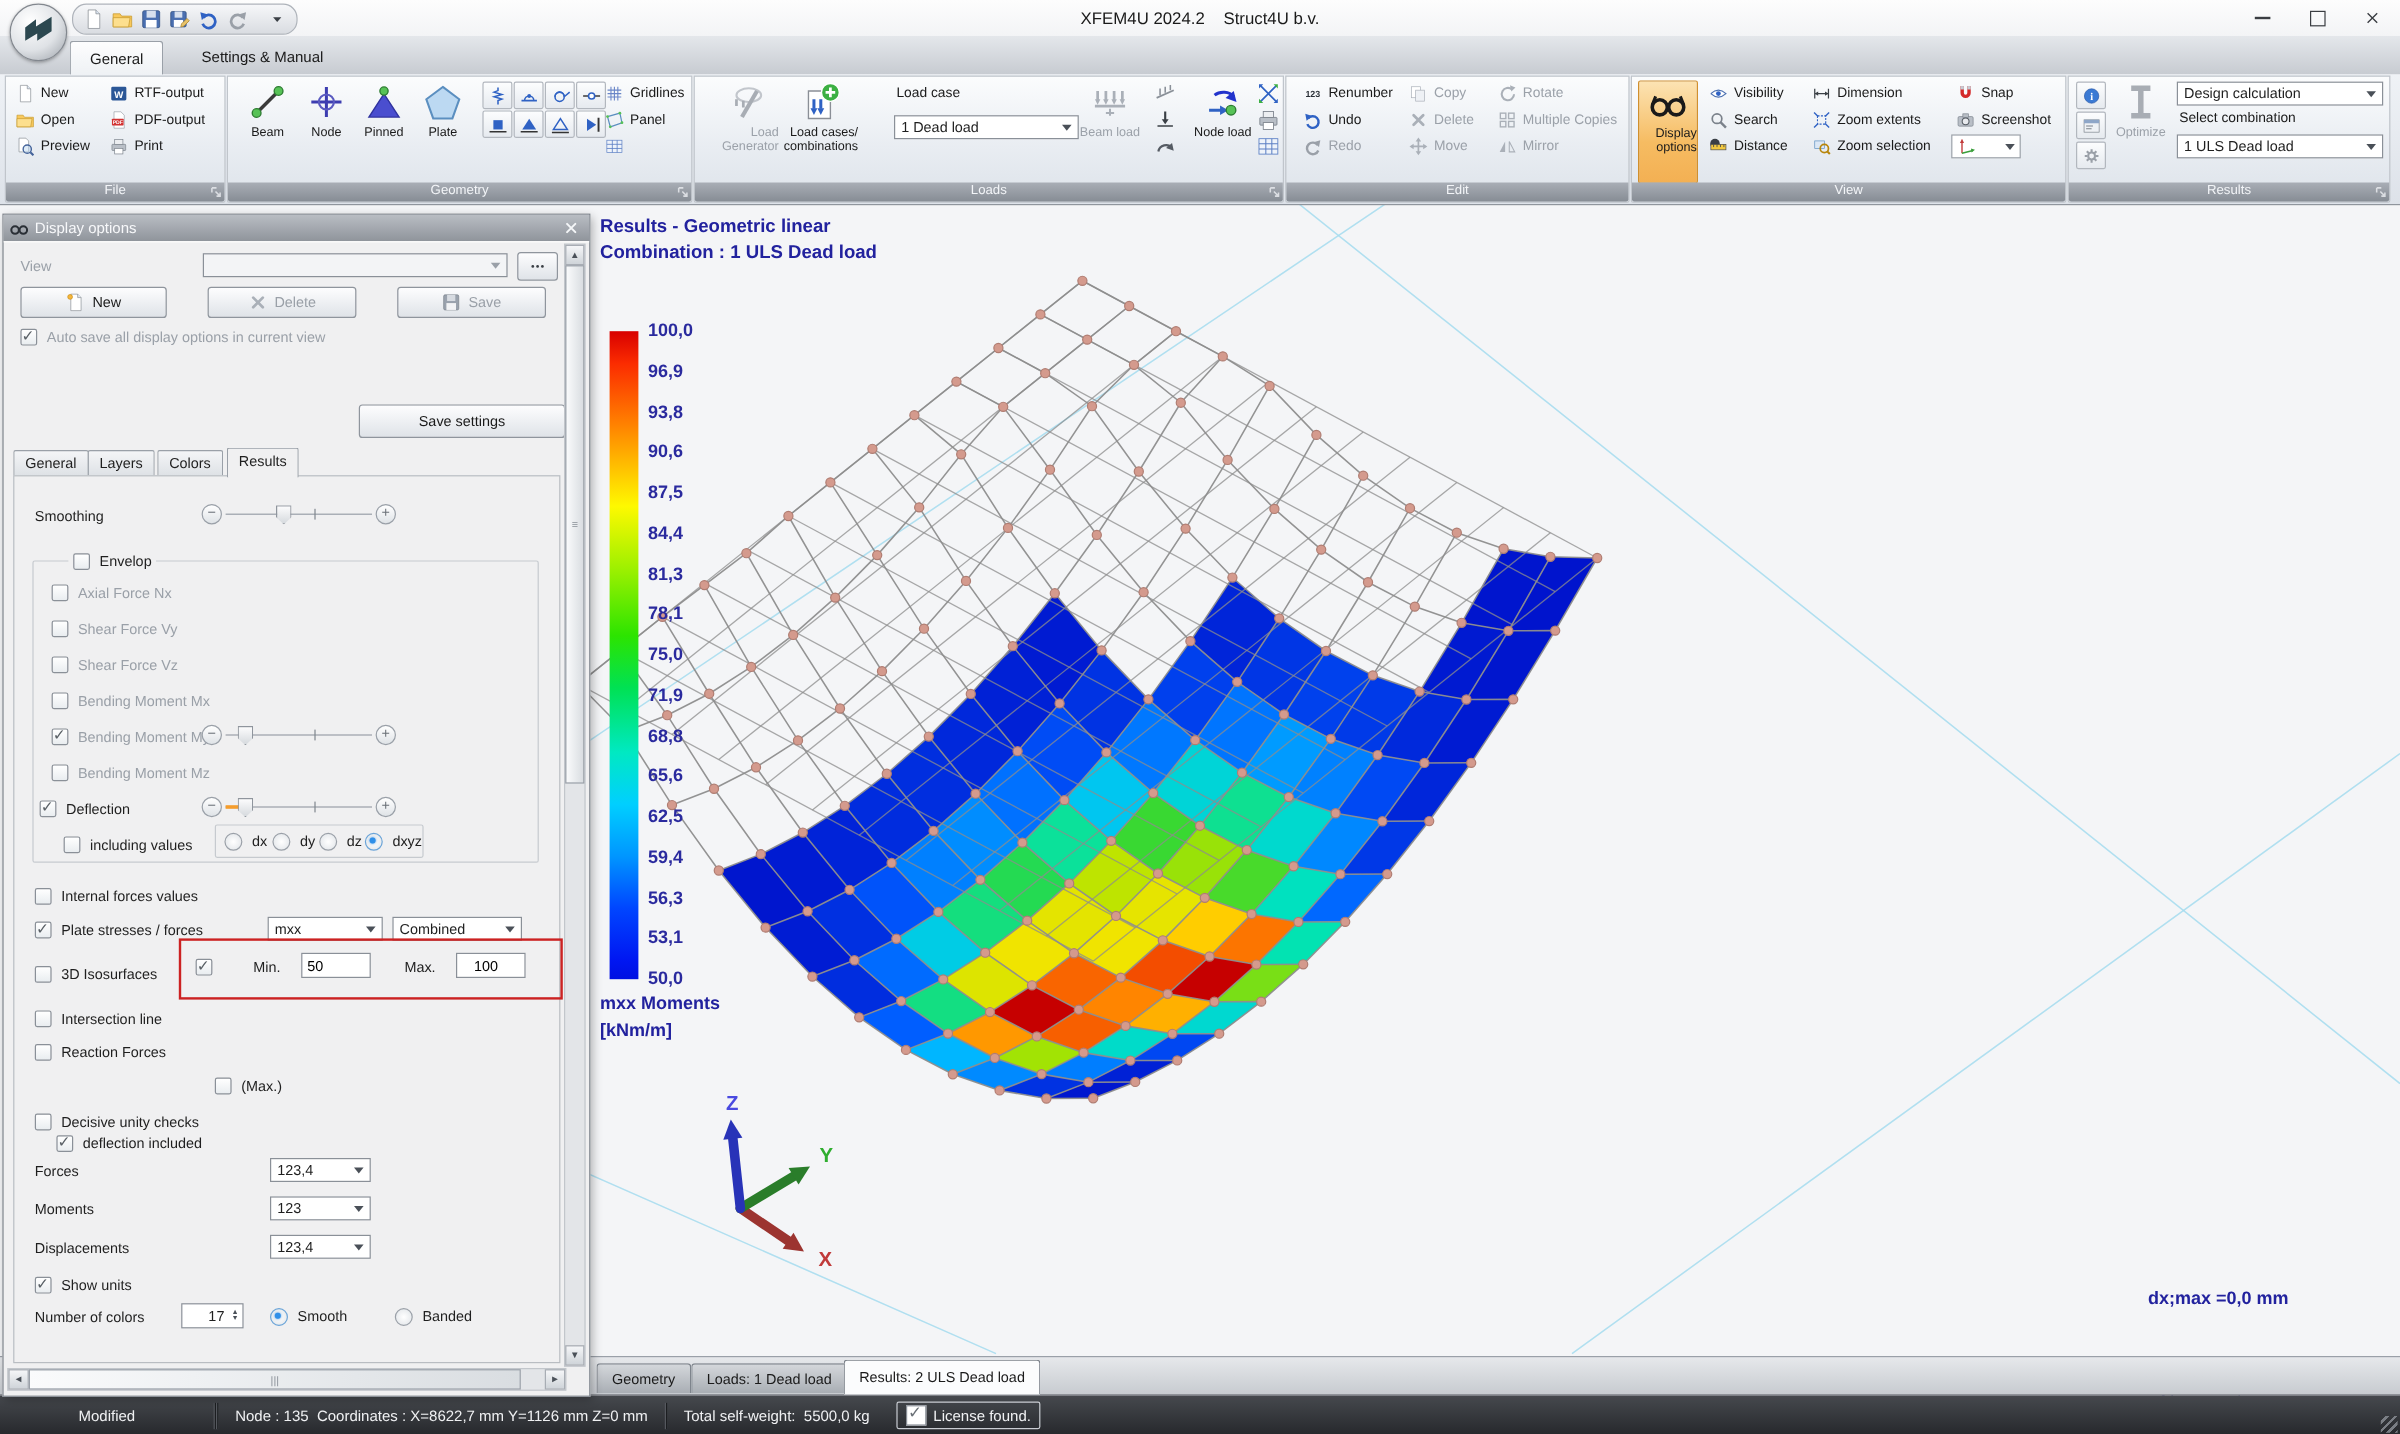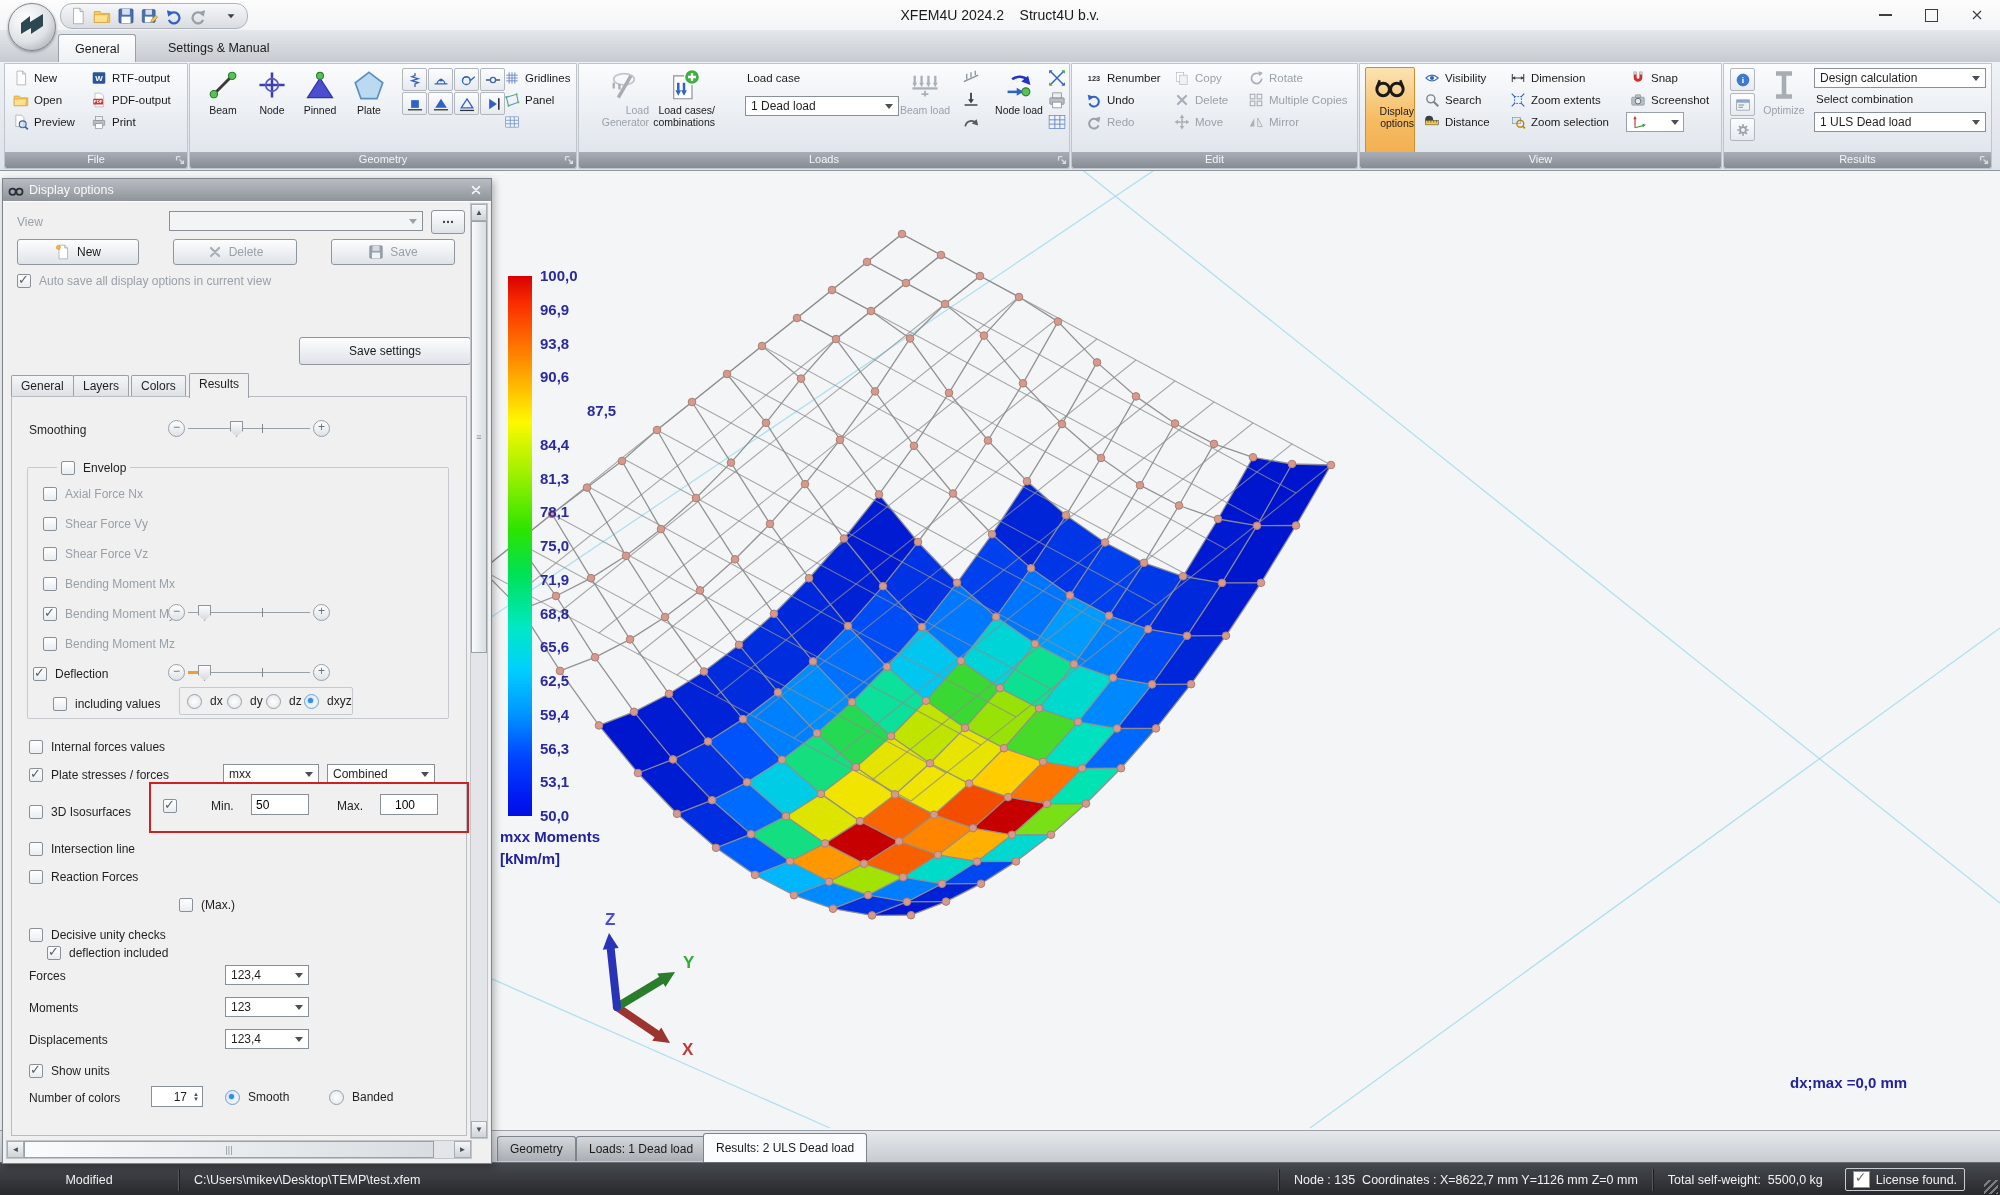--- a/index.html
+++ b/index.html
@@ -420,27 +420,31 @@
         <line x1="127" y1="837" x2="166.76453293959963" y2="864.0098714306714" stroke="#9c3430" stroke-width="8" stroke-linecap="round"></line>
         <polygon points="180,873 162.26946865493537,870.6276049608716 171.2595972242639,857.3921379004712" fill="#9c3430"></polygon>
         <line x1="127" y1="837" x2="171.3009974229503" y2="810.2666394861507" stroke="#2a7d2a" stroke-width="8" stroke-linecap="round"></line>
         <polygon points="185,802 175.43431716602564,817.1161407746755 167.16767767987497,803.4171381976258" fill="#2a7d2a"></polygon>
         <line x1="127" y1="837" x2="120.71970948768147" y2="778.9073127610536" stroke="#2833b8" stroke-width="8" stroke-linecap="round"></line>
         <polygon points="119,763 128.67336586820826,778.0474580172129 112.76605310715468,779.7671675048944" fill="#2833b8"></polygon>
         <text x="115" y="755" fill="#4a4ae0" font-size="17" font-weight="bold" font-family="Liberation Sans,sans-serif">Z</text>
         <text x="193" y="798" fill="#2fae2f" font-size="17" font-weight="bold" font-family="Liberation Sans,sans-serif">Y</text>
         <text x="192" y="885" fill="#c03a3a" font-size="17" font-weight="bold" font-family="Liberation Sans,sans-serif">X</text>
       </svg>
+    <div class="vhead">
+      <div>Results - Geometric linear</div>
+      <div>Combination : 1 ULS Dead load</div>
+    </div>
     <div class="legendbar"></div>
     <div id="legend-labels" class="abs" style="left:50px;top:106px;width:70px;height:556px">
         <div class="lg-val" style="top: -9px;">100,0</div>
         <div class="lg-val" style="top: 24.75px;">96,9</div>
         <div class="lg-val" style="top: 58.5px;">93,8</div>
         <div class="lg-val" style="top: 92.25px;">90,6</div>
-        <div class="lg-val" style="top: 126px; margin-left: 47px;">87,5</div>
+        <div class="lg-val" style="top: 126px;">87,5</div>
         <div class="lg-val" style="top: 159.75px;">84,4</div>
         <div class="lg-val" style="top: 193.5px;">81,3</div>
         <div class="lg-val" style="top: 227.25px;">78,1</div>
         <div class="lg-val" style="top: 261px;">75,0</div>
         <div class="lg-val" style="top: 294.75px;">71,9</div>
         <div class="lg-val" style="top: 328.5px;">68,8</div>
         <div class="lg-val" style="top: 362.25px;">65,6</div>
         <div class="lg-val" style="top: 396px;">62,5</div>
         <div class="lg-val" style="top: 429.75px;">59,4</div>
         <div class="lg-val" style="top: 463.5px;">56,3</div>
@@ -1366,21 +1370,20 @@
 
 <div class="doctabs">
   <div class="dt" style="left:497px"><span>Geometry</span></div>
   <div class="dt" style="left:576px"><span>Loads: 1 Dead load</span></div>
   <div class="dt act" style="left:703px"><span>Results: 2 ULS Dead load</span></div>
 </div>
 
 <div class="status">
   <div class="scell" style="width:150px;text-align:center">Modified</div>
   <div class="sep"></div>
-  <div class="scell" style="width:1070px">C:\Users\mikev\Desktop\TEMP\test.xfem</div>
   <div class="sep"></div>
   <div class="scell">Node : 135  Coordinates : X=8622,7 mm Y=1126 mm Z=0 mm</div>
   <div class="sep"></div>
   <div class="scell">Total self-weight:  5500,0 kg</div>
   <div class="licbox">
     <span class="liccb"></span>
     <span>License found.</span>
   </div>
   <div class="grip"></div>
 </div>

